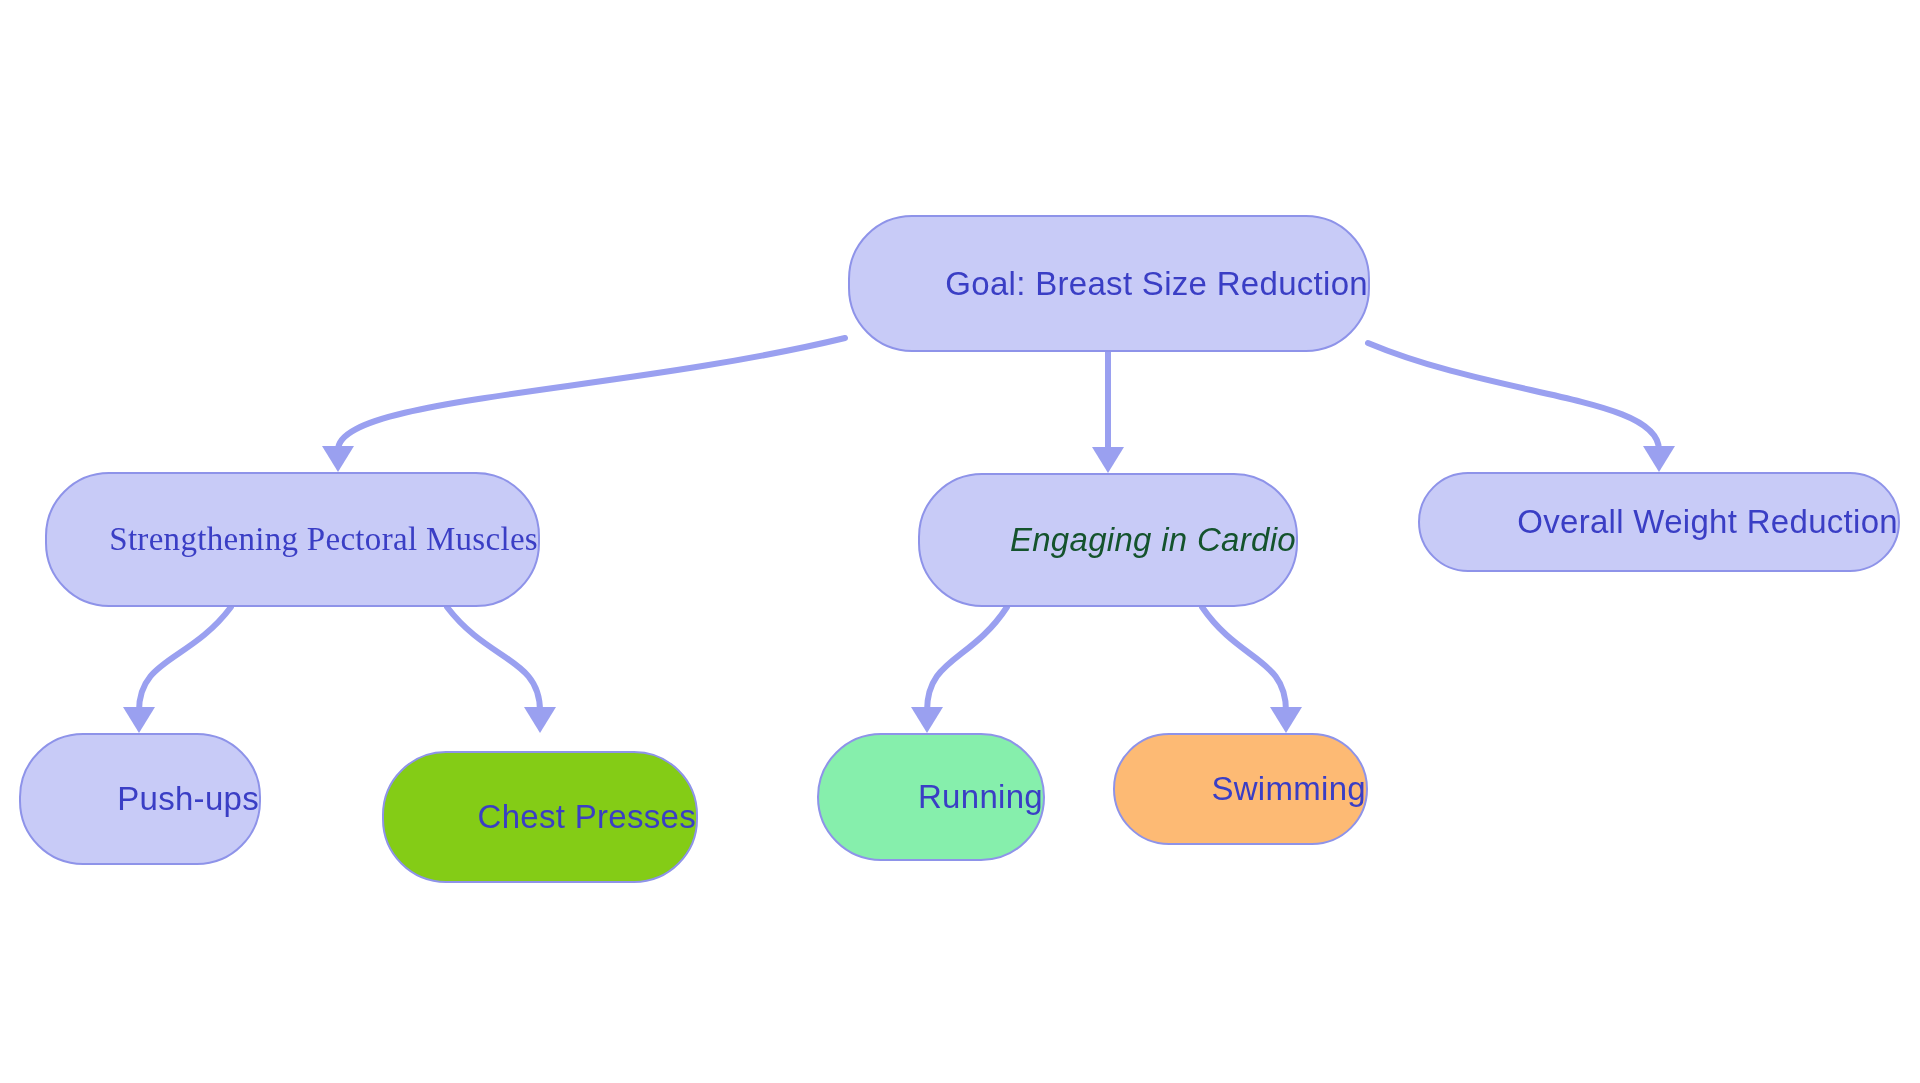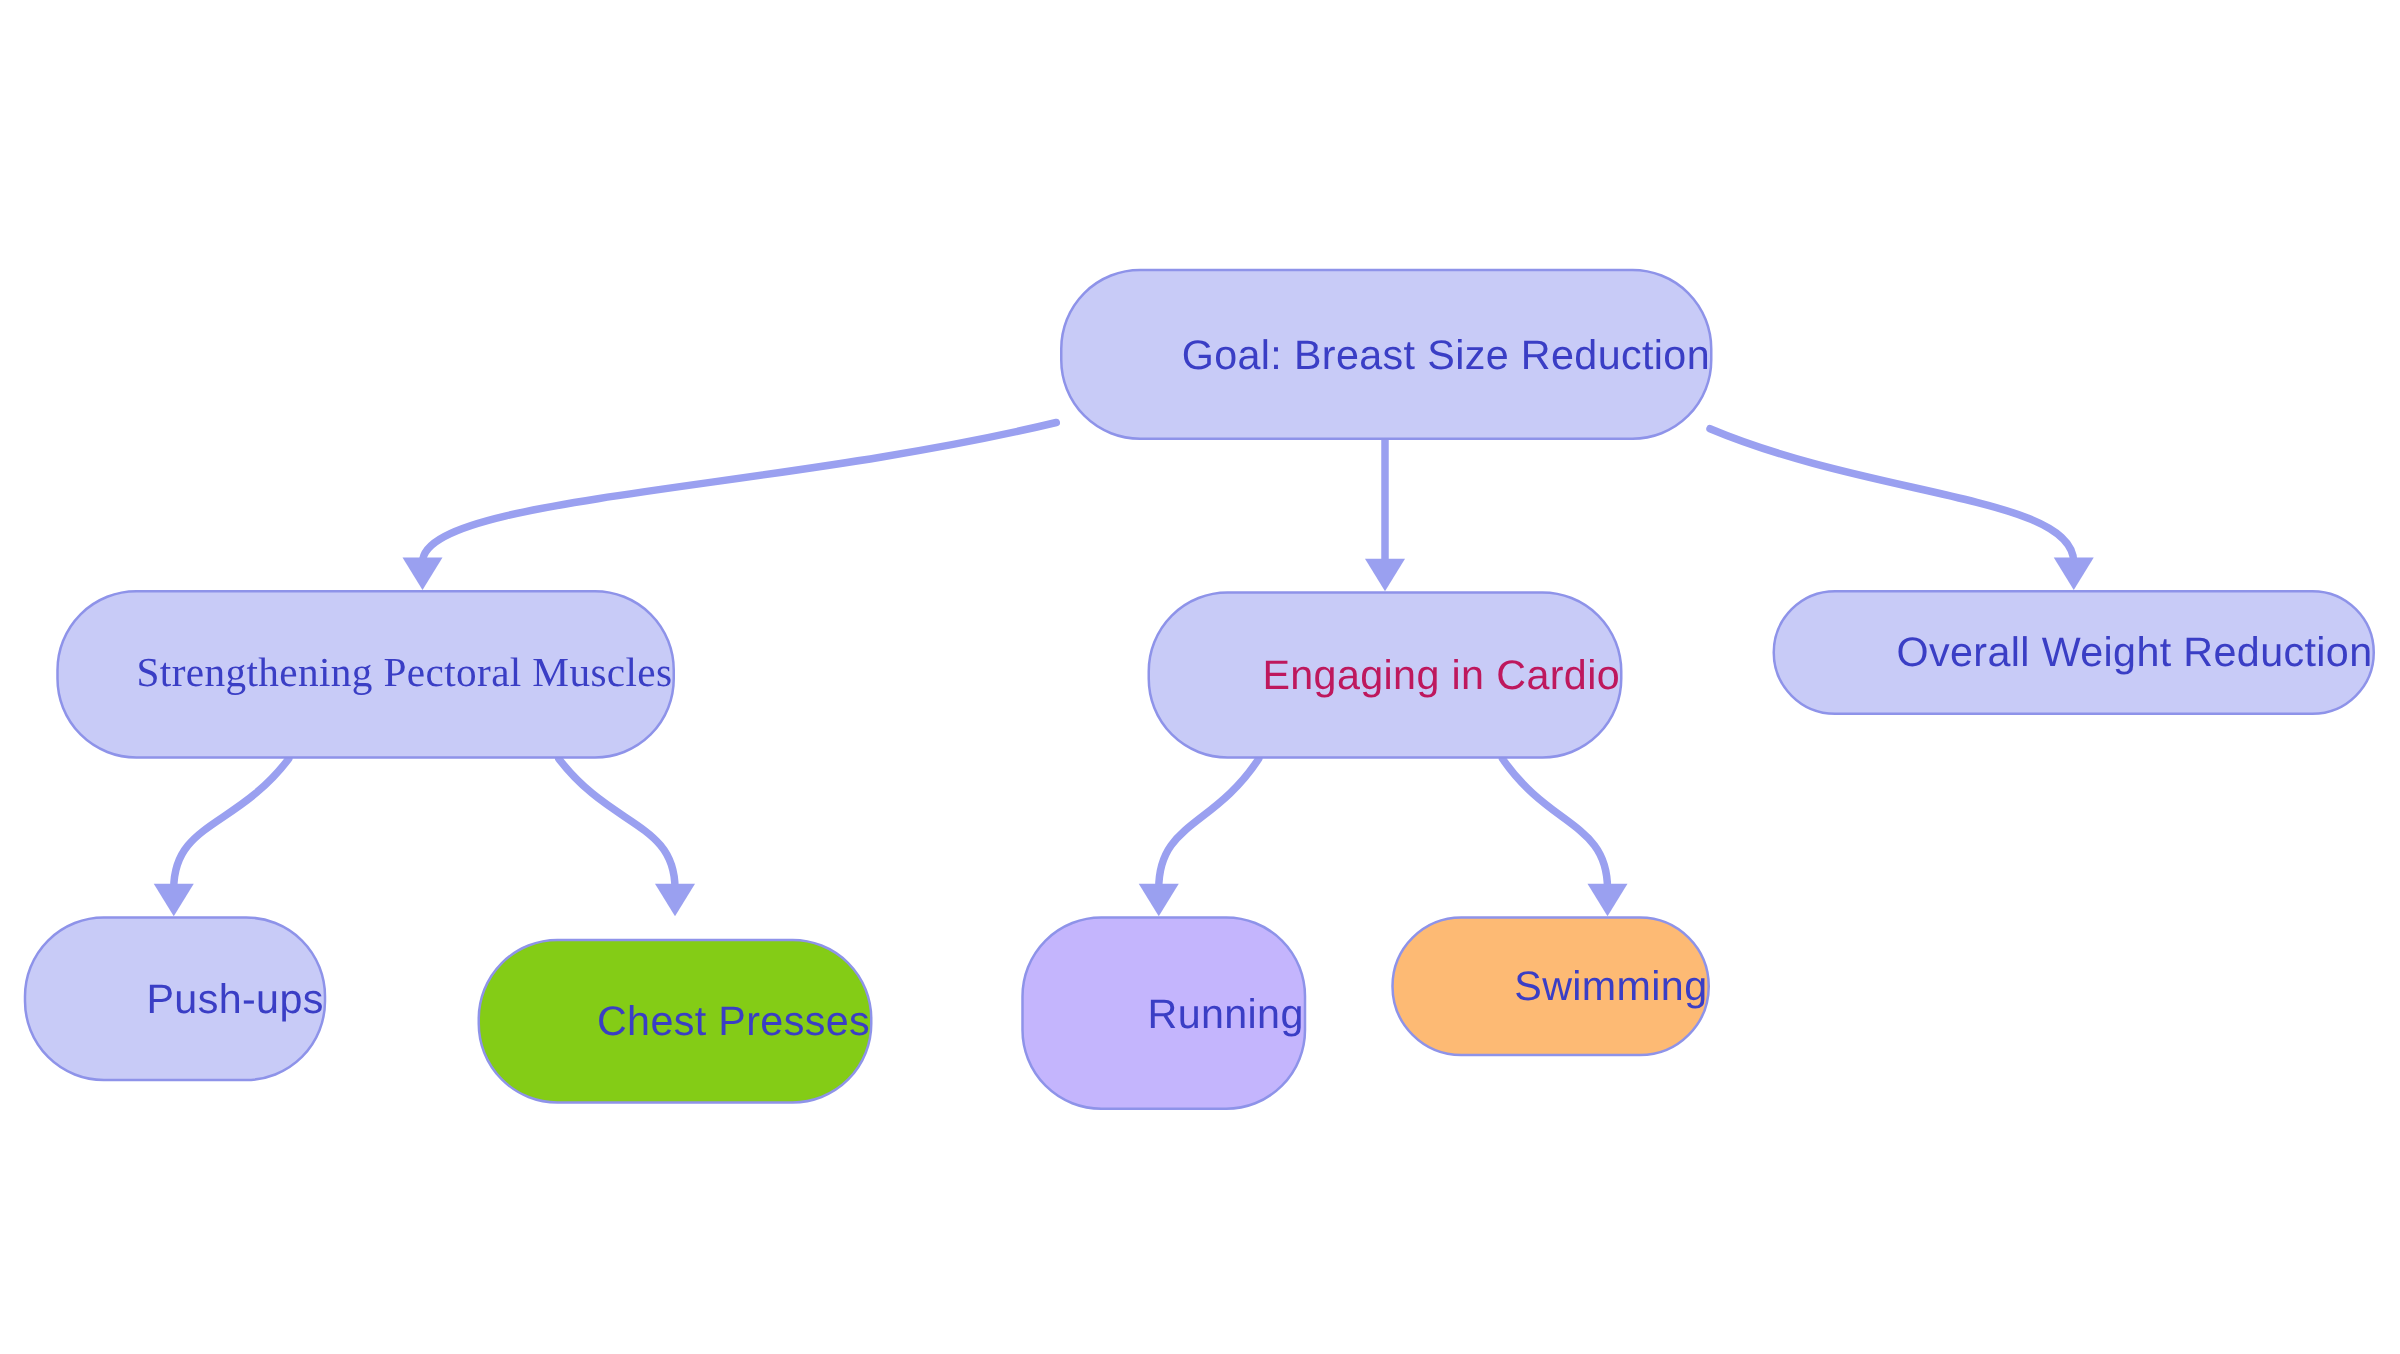--- a/index.html
+++ b/index.html
@@ -60,31 +60,31 @@
       <path d="M1270,707 L1302,707 L1286,733 Z" fill="#9aa0f0"></path>
     </svg>
   <div id="nodes">
       <div class="node" style="left: 848px; top: 215px; width: 522px; height: 137px; background: rgb(200, 203, 247); border-color: rgb(142, 147, 233);">
         <span class="node-label" style="color: rgb(58, 62, 197);">Goal: Breast Size Reduction</span>
       </div>
       <div class="node" style="left: 45px; top: 472px; width: 495px; height: 135px; background: rgb(200, 203, 247); border-color: rgb(142, 147, 233);">
         <span class="node-label" style="color: rgb(58, 62, 197); font-family: Liberation Serif, serif;">Strengthening Pectoral Muscles</span>
       </div>
       <div class="node" style="left: 918px; top: 473px; width: 380px; height: 134px; background: rgb(200, 203, 247); border-color: rgb(142, 147, 233);">
-        <span class="node-label" style="color: #be185d;">Engaging in Cardio</span>
+        <span class="node-label" style="color: #14532d; font-style: italic;">Engaging in Cardio</span>
       </div>
       <div class="node" style="left: 1418px; top: 472px; width: 482px; height: 100px; background: rgb(200, 203, 247); border-color: rgb(142, 147, 233);">
         <span class="node-label" style="color: rgb(58, 62, 197);">Overall Weight Reduction</span>
       </div>
       <div class="node" style="left: 19px; top: 733px; width: 242px; height: 132px; background: rgb(200, 203, 247); border-color: rgb(142, 147, 233);">
         <span class="node-label" style="color: rgb(58, 62, 197);">Push-ups</span>
       </div>
       <div class="node" style="left: 382px; top: 751px; width: 316px; height: 132px; background: #84cc16; border-color: rgb(142, 147, 233);">
         <span class="node-label" style="color: rgb(58, 62, 197);">Chest Presses</span>
       </div>
-      <div class="node" style="left: 817px; top: 733px; width: 228px; height: 155px; background: #c4b5fd; border-color: rgb(142, 147, 233);">
+      <div class="node" style="left: 817px; top: 733px; width: 228px; height: 128px; background: #86efac; border-color: rgb(142, 147, 233);">
         <span class="node-label" style="color: rgb(58, 62, 197);">Running</span>
       </div>
       <div class="node" style="left: 1113px; top: 733px; width: 255px; height: 112px; background: #fdba74; border-color: rgb(142, 147, 233);">
         <span class="node-label" style="color: rgb(58, 62, 197);">Swimming</span>
       </div>
     </div>
 </div>
 
 </body></html>

